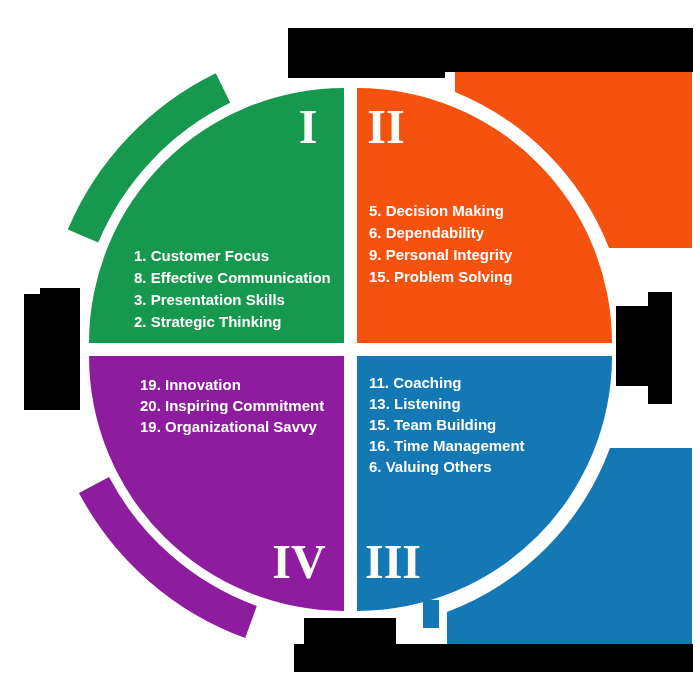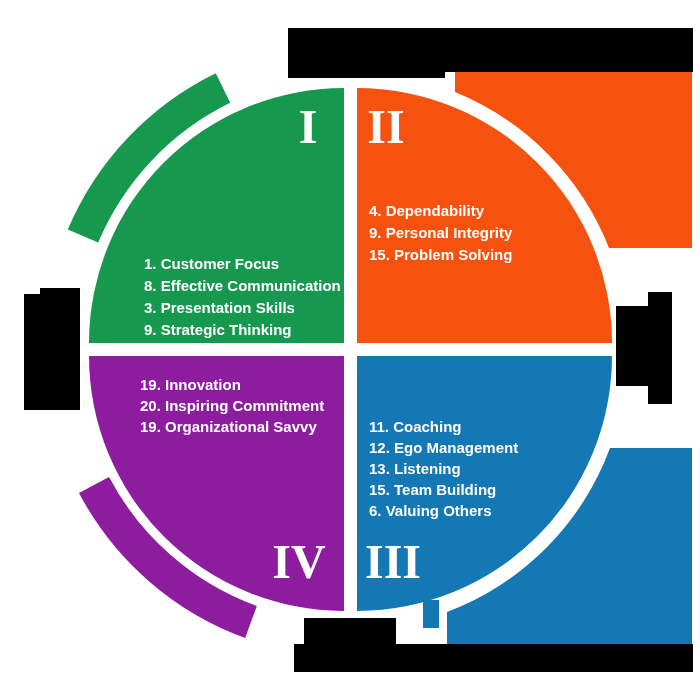--- a/index.html
+++ b/index.html
@@ -19,23 +19,23 @@
     line-height:48px;width:60px;
   }
   .n1{left:278px;top:103px;}
   .n2{left:356px;top:103px;}
   .n3{left:363px;top:538px;}
   .n4{left:269px;top:538px;}
   .skill-list{
     position:absolute;color:#ffffff;font-weight:bold;font-size:15px;
     line-height:22px;white-space:nowrap;
   }
-  .l1{left:144px;top:245px;margin-top:8px;}
+  .l1{left:134px;top:245px;}
   .l2{left:369px;top:200px;}
-  .l3{left:369px;top:372px;line-height:21px;margin-top:44px;}
+  .l3{left:369px;top:372px;line-height:21px;}
   .l4{left:140px;top:374px;line-height:21px;}
 </style>
 </head>
 <body>
 
 <div class="stage">
 
   <svg class="overlay" viewBox="0 0 700 700">
 
     <path d="M 83 236 A 290 290 0 0 1 223 88" fill="none" stroke-width="33" stroke="#16994E"></path>
@@ -77,34 +77,35 @@
 
   <div class="numeral n1">I</div>
   <div class="numeral n2">II</div>
   <div class="numeral n3">III</div>
   <div class="numeral n4">IV</div>
 
   <div class="skill-list l1">
     <div>1. Customer Focus</div>
     <div>8. Effective Communication</div>
     <div>3. Presentation Skills</div>
-    <div>9. Strategic Thinking</div>
+    <div>2. Strategic Thinking</div>
   </div>
 
   <div class="skill-list l2">
-    <div>4. Dependability</div>
+    <div>5. Decision Making</div>
+    <div>6. Dependability</div>
     <div>9. Personal Integrity</div>
     <div>15. Problem Solving</div>
   </div>
 
   <div class="skill-list l3">
     <div>11. Coaching</div>
-    <div>12. Ego Management</div>
     <div>13. Listening</div>
     <div>15. Team Building</div>
+    <div>16. Time Management</div>
     <div>6. Valuing Others</div>
   </div>
 
   <div class="skill-list l4">
     <div>19. Innovation</div>
     <div>20. Inspiring Commitment</div>
     <div>19. Organizational Savvy</div>
   </div>
 
 </div>

